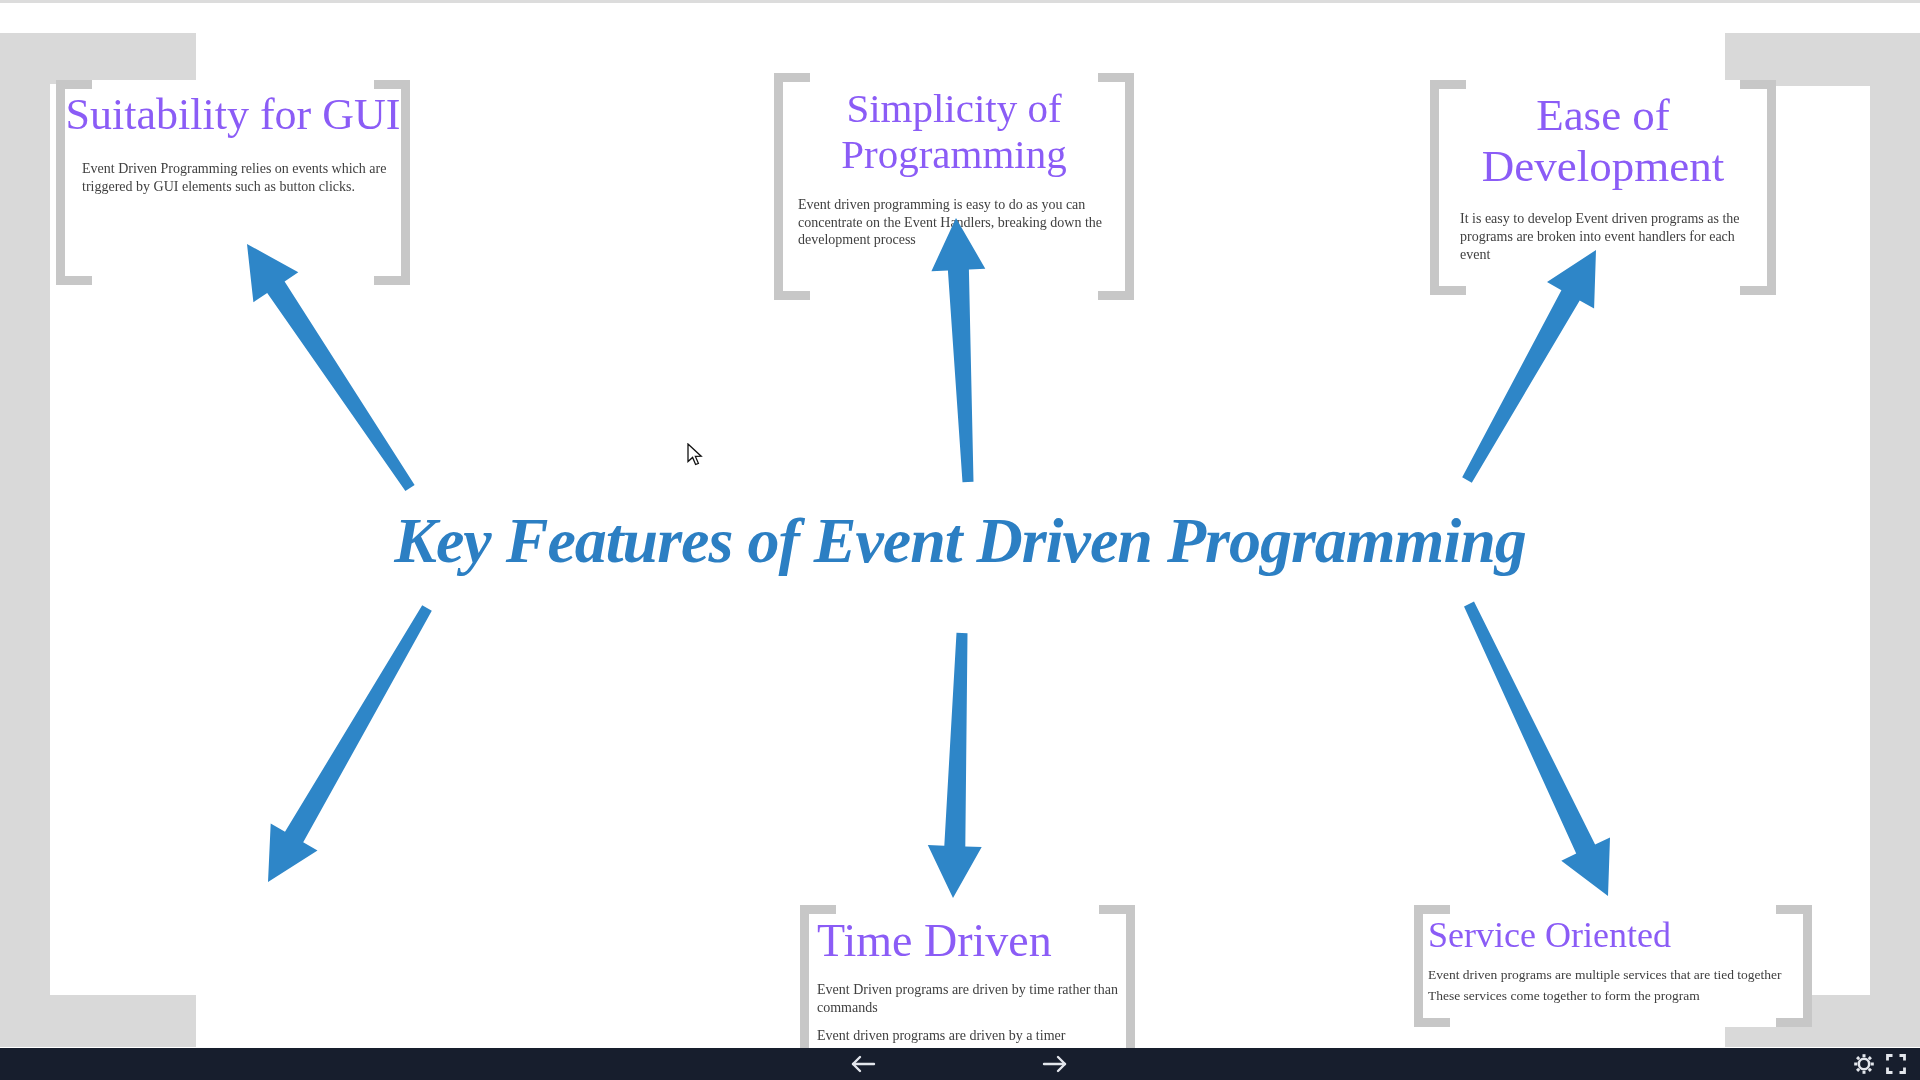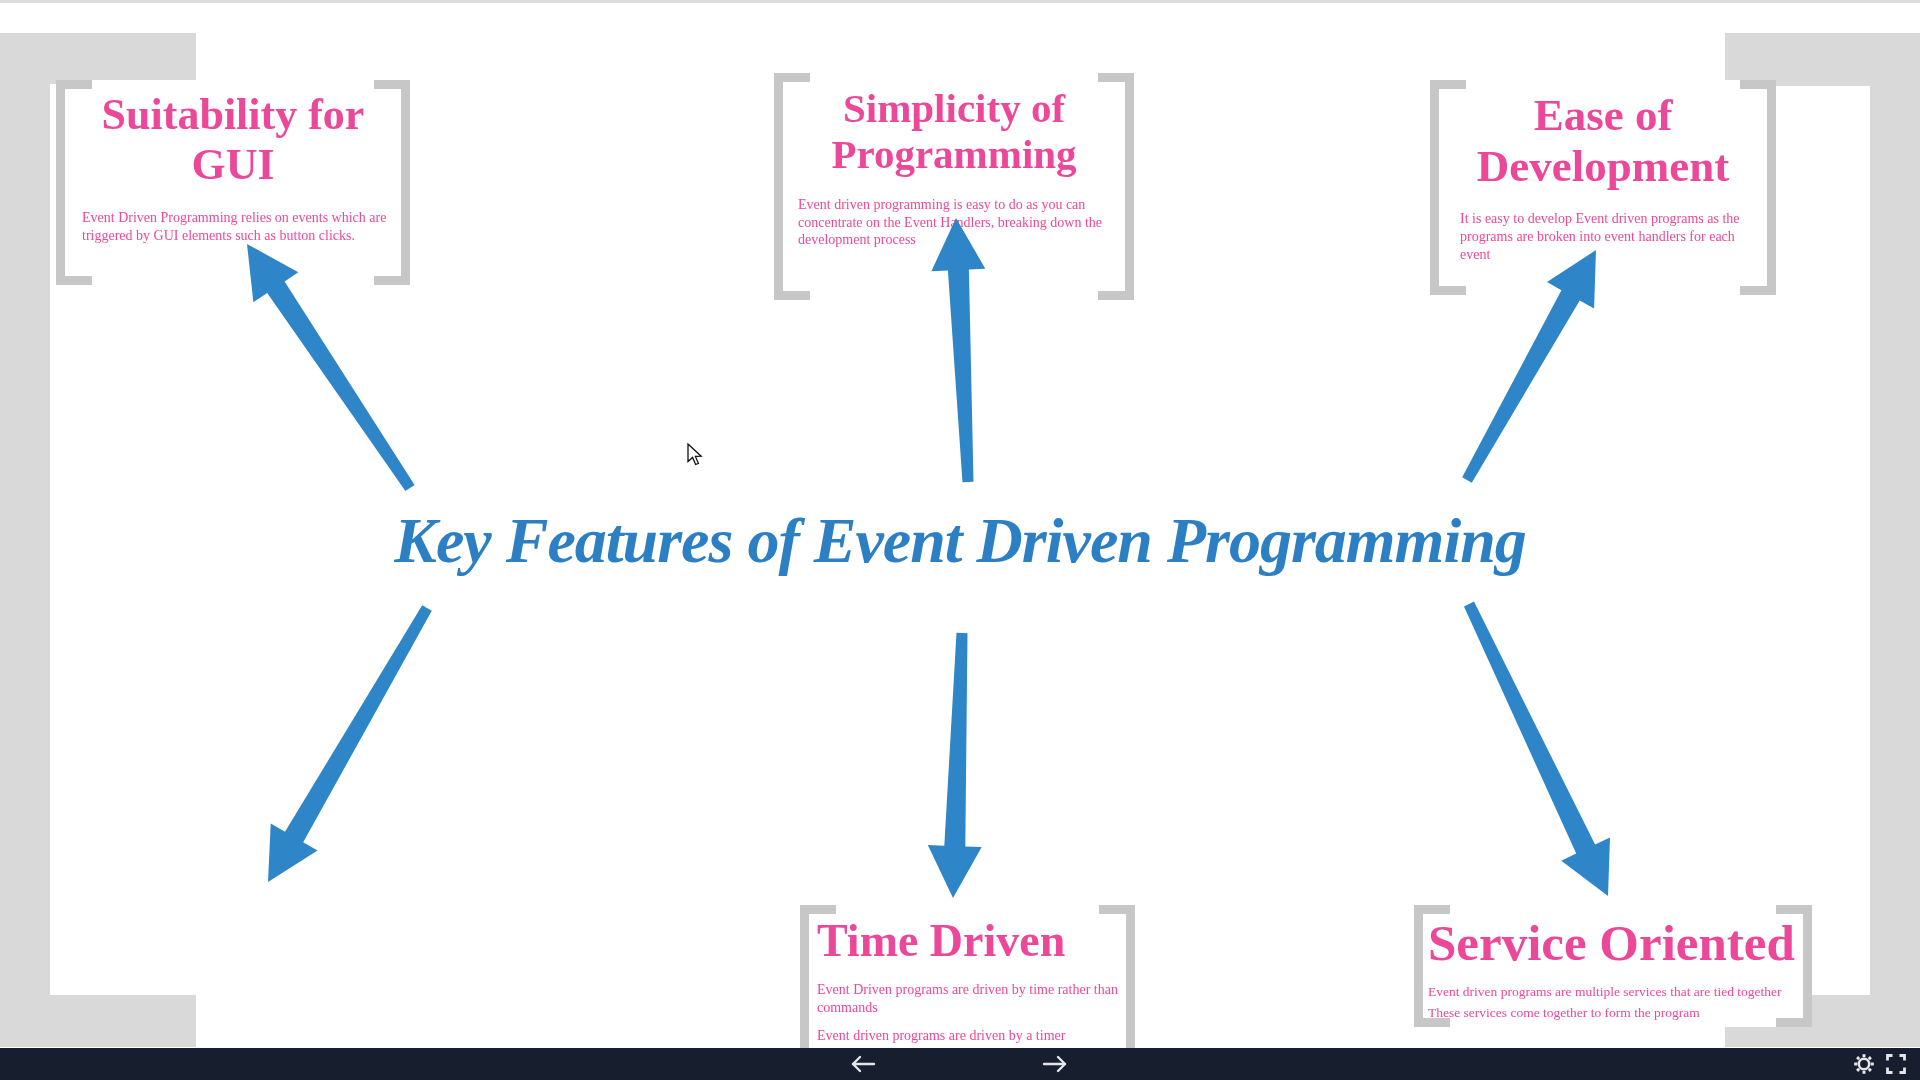--- a/index.html
+++ b/index.html
@@ -14,23 +14,23 @@
   .of-tl{left:0;top:33px;width:196px;height:51px;}
   .of-tr{left:1725px;top:33px;width:195px;height:53px;}
   .of-bl{left:0;top:995px;width:196px;height:52px;}
   .of-br{left:1725px;top:995px;width:195px;height:52px;}
 
   
   .box{position:absolute;background:#fff;z-index:2;}
   .bk{position:absolute;top:0;bottom:0;width:36px;box-sizing:border-box;}
   .bk-l{left:0;border:9px solid #c7c7c7;border-right:none;}
   .bk-r{right:0;border:9px solid #c7c7c7;border-left:none;}
-  .box-title{color:#ec4899;font-weight:700;line-height:1.13;margin:0;}
+  .box-title{color:#8b5cf6;font-weight:400;line-height:1.13;margin:0;}
   .t-center{text-align:center;}
-  .box-body{color:#ec4899;font-size:14px;line-height:1.28;margin:0;}
+  .box-body{color:#404040;font-size:14px;line-height:1.28;margin:0;}
   .box-body p{margin:0 0 10px 0;}
 
   #box-suitability{left:56px;top:80px;width:354px;height:205px;}
   #box-suitability .box-title{font-size:44px;padding-top:10px;}
   #box-suitability .box-body{margin:20px 0 0 26px;width:312px;}
 
   #box-simplicity{left:774px;top:73px;width:360px;height:227px;}
   #box-simplicity .box-title{font-size:41px;padding-top:12px;}
   #box-simplicity .box-body{margin:18px 0 0 24px;width:326px;}
 
@@ -42,21 +42,21 @@
   #box-flexibility .box-title{font-size:46px;padding:10px 0 0 16px;}
   #box-flexibility .box-body{margin:8px 0 0 16px;white-space:nowrap;}
 
   #box-timedriven{left:800px;top:905px;width:335px;height:175px;}
   #box-timedriven .box-title{font-size:46px;padding:10px 0 0 17px;}
   #box-timedriven .box-body{margin:14px 0 0 17px;}
   #box-timedriven .p1{width:306px;}
   #box-timedriven .p2{width:272px;}
 
   #box-service{left:1414px;top:905px;width:398px;height:122px;}
-  #box-service .box-title{font-size:51px;padding:10px 0 0 14px;}
+  #box-service .box-title{font-size:36px;padding:10px 0 0 14px;}
   #box-service .box-body{margin:10px 0 0 14px;font-size:13.5px;}
   #box-service p{margin:0 0 4px 0;white-space:nowrap;}
 
   .center-title{position:absolute;left:0;top:504px;width:1920px;text-align:center;z-index:3;
     font-size:64px;font-weight:700;letter-spacing:-1px;font-style:italic;}
 
   #arrows-svg{position:absolute;left:0;top:0;z-index:4;pointer-events:none;}
   #cursor{position:absolute;left:687px;top:443px;z-index:7;}
 
   .bottombar{position:absolute;left:0;top:1048px;width:1920px;height:32px;z-index:6;

